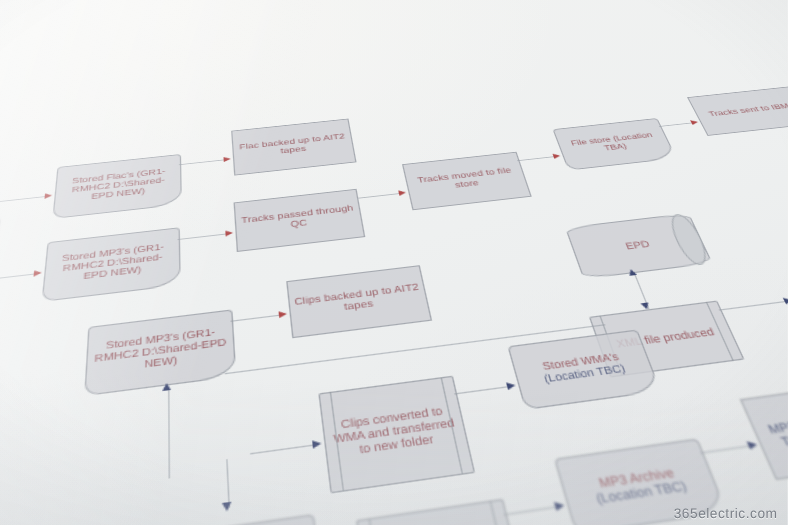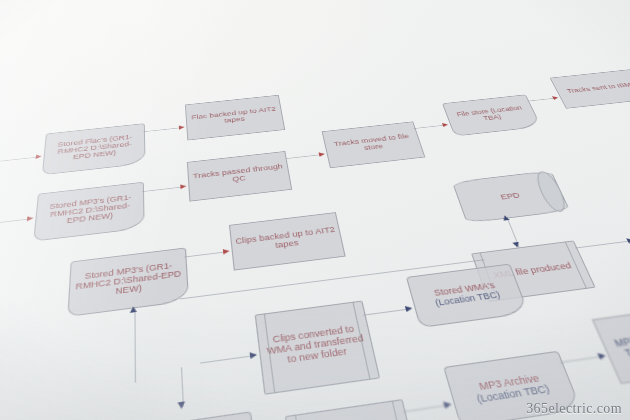--- a/index.html
+++ b/index.html
@@ -93,22 +93,22 @@
   .arw.r{border-top:3.6px solid transparent;border-bottom:3.6px solid transparent;border-left:6px solid #b04a4a;}
   .arw.d{border-left:3.6px solid transparent;border-right:3.6px solid transparent;border-top:6px solid #3f4a74;}
   .arw.u{border-left:3.6px solid transparent;border-right:3.6px solid transparent;border-bottom:6px solid #3f4a74;}
   .arw.rb{border-top:3.6px solid transparent;border-bottom:3.6px solid transparent;border-left:6px solid #3f4a74;}
 
   .blurlite{filter:blur(0.35px);}
   .blurmid{filter:blur(0.75px);}
 
   .watermark{
     position:absolute;right:8px;bottom:3px;
-    font-family:Liberation Serif, serif;
-    font-size:14px;color:#7b8088;letter-spacing:.4px;
+    font-family:Liberation Sans, sans-serif;
+    font-size:11px;color:#7b8088;letter-spacing:.4px;
     text-shadow:0 1px 0 rgba(255,255,255,.7);
   }
 </style>
 </head>
 <body>
 
 <div id="stage">
   <div class="paper"></div>
 
   <div class="chartwrap">

